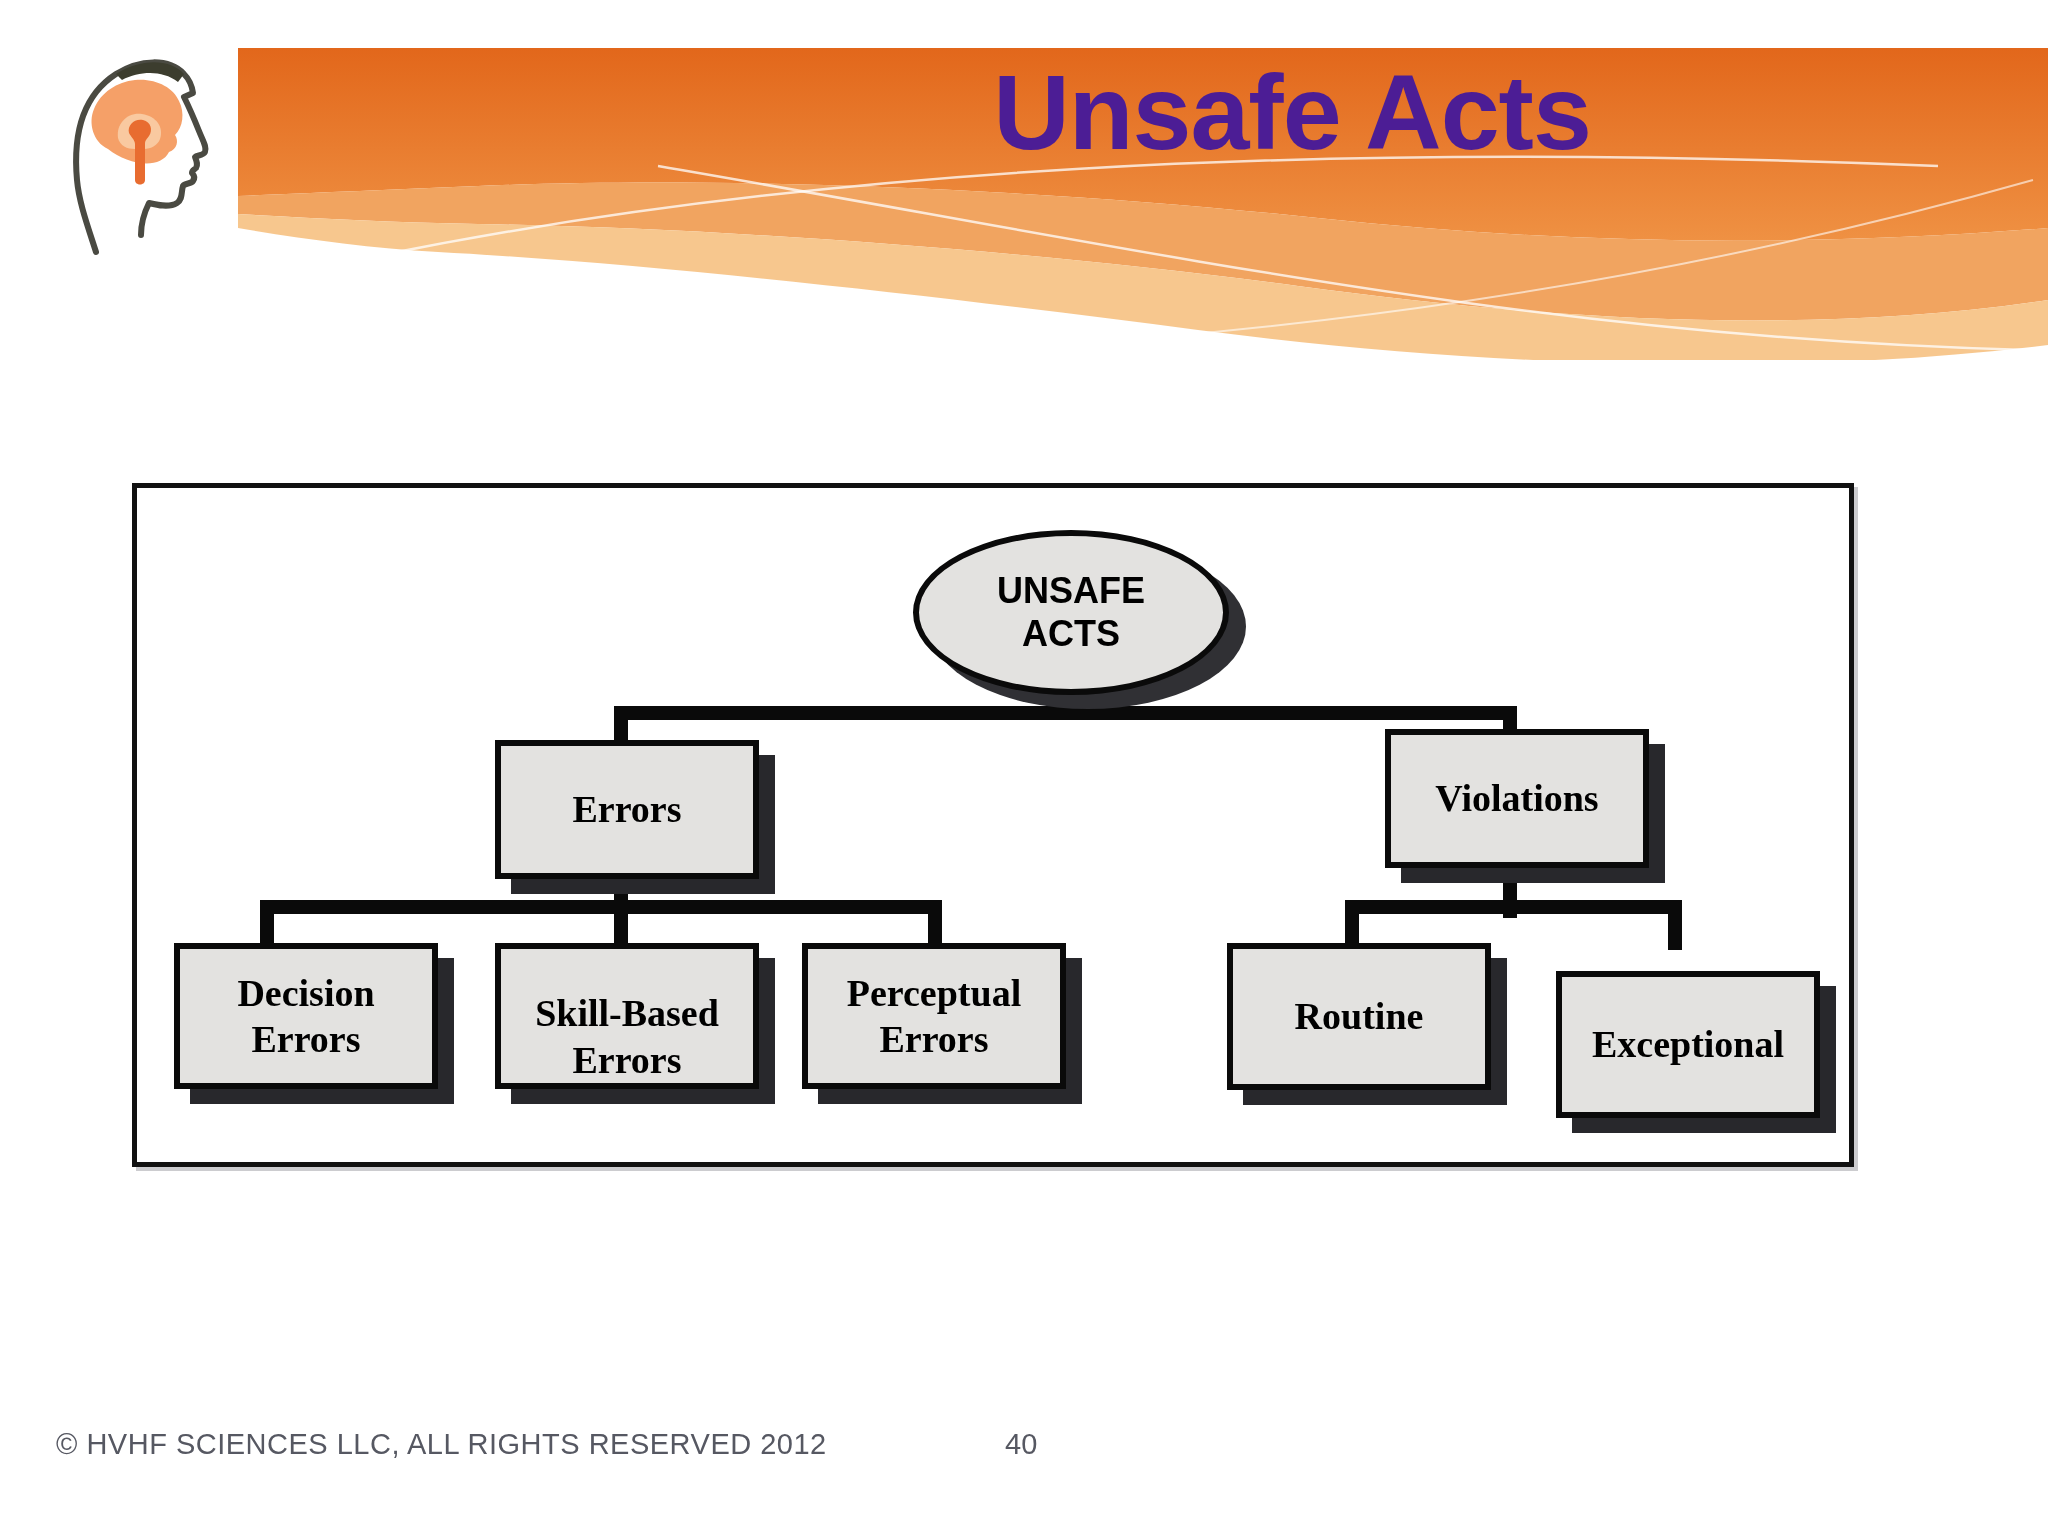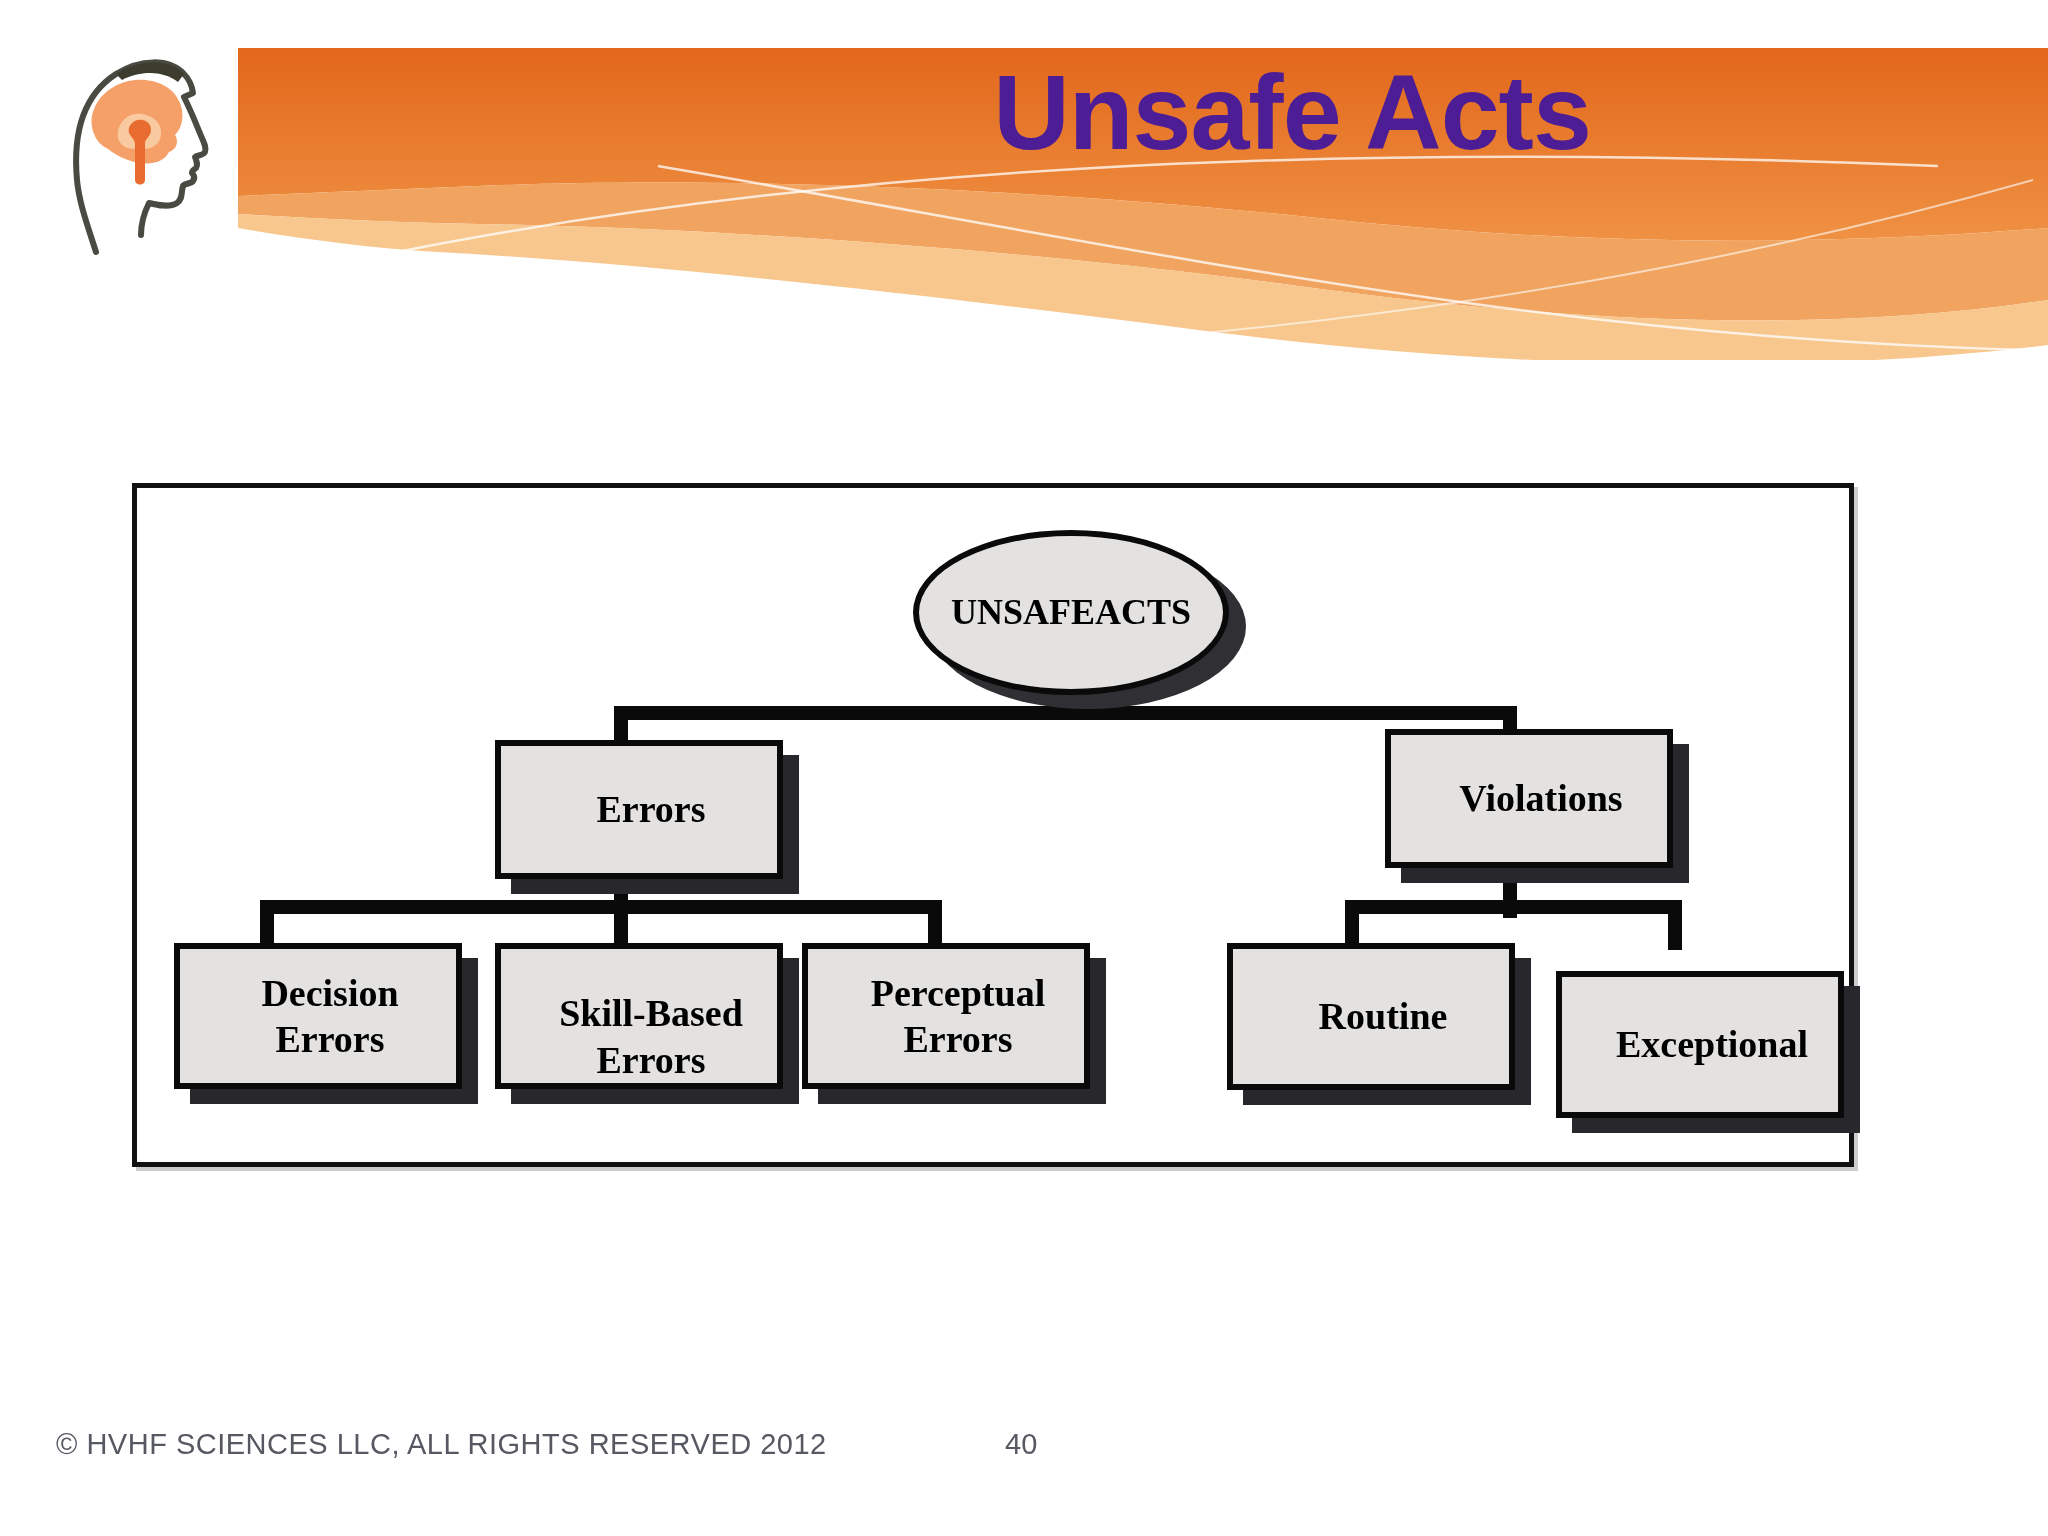--- a/index.html
+++ b/index.html
@@ -15,28 +15,28 @@
 
   
   #frame{position:absolute;left:132px;top:483px;width:1712px;height:674px;
          border:5px solid #111;background:#ffffff;box-shadow:4px 4px 0 #cccccf;}
   #connectors{position:absolute;left:0;top:0;width:1712px;height:674px;z-index:1;}
 
   .node{position:absolute;z-index:2;background:#e3e2e0;border:6px solid #0a0a0a;
         box-shadow:16px 15px 0 #28282c;display:flex;flex-direction:column;
         align-items:center;justify-content:center;
         font-family:"Liberation Serif",serif;font-weight:bold;font-size:38px;
-        color:#000;text-align:center;line-height:1.22;padding-left:24px;}
+        color:#000;text-align:center;line-height:1.22;}
   .node span{display:block;}
 
   #node-root{position:absolute;z-index:2;left:776px;top:42px;width:304px;height:153px;
         background:#e3e2e0;border:6px solid #0a0a0a;border-radius:50%;
-        box-shadow:17px 14px 0 #303034;display:flex;flex-direction:row;
+        box-shadow:17px 14px 0 #303034;display:flex;flex-direction:column;
         align-items:center;justify-content:center;
-        font-family:Liberation Serif, serif;font-weight:bold;font-size:36px;
+        font-family:Liberation Sans, sans-serif;font-weight:bold;font-size:36px;
         color:#000;text-align:center;line-height:1.18;}
 
   #node-errors     {left:358px; top:252px;width:252px;height:127px;}
   #node-violations {left:1248px;top:241px;width:252px;height:127px;}
   #node-decision   {left:37px;  top:455px;width:252px;height:134px;}
   #node-skill      {left:358px; top:455px;width:252px;height:134px;justify-content:flex-end;}
   #node-perceptual {left:665px; top:455px;width:252px;height:134px;}
   #node-routine    {left:1090px;top:455px;width:252px;height:135px;}
   #node-exceptional{left:1419px;top:455px;width:252px;height:135px;margin-top:28px;}
 

